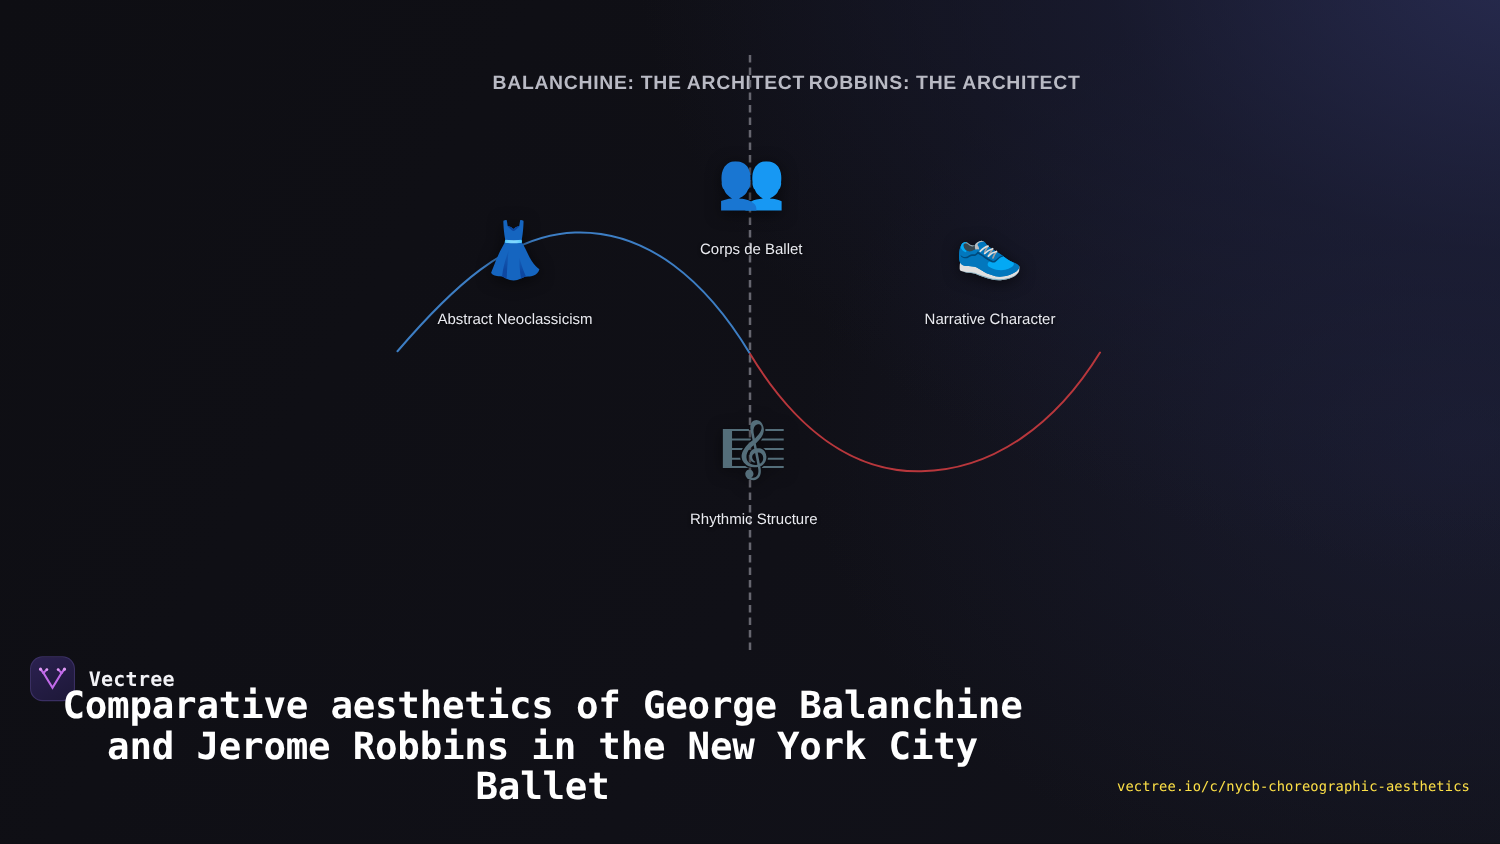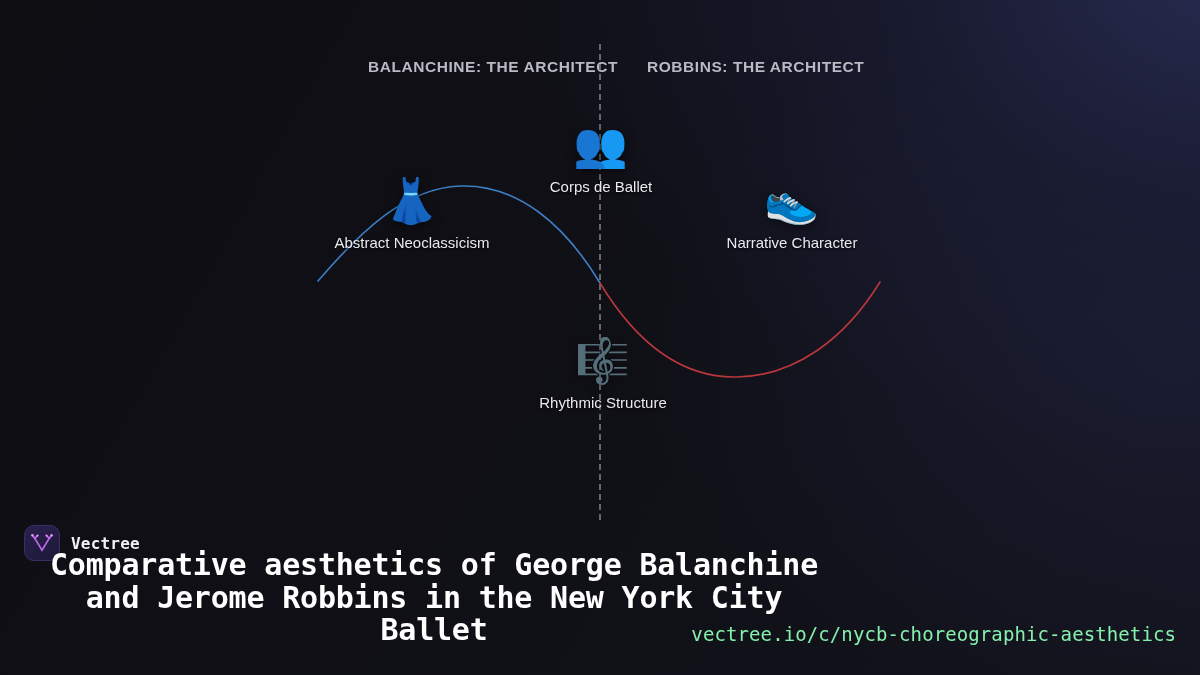--- a/index.html
+++ b/index.html
@@ -36,21 +36,21 @@
     height: 24px;
   }
   .axis-label {
     position: absolute;
     font-size: 15.5px;
     font-weight: bold;
     letter-spacing: 0.55px;
     color: #b9bac4;
     white-space: nowrap;
   }
-  .axis-label.left  { right: 582px; text-align: right; }
+  .axis-label.left  { right: 556px; text-align: right; }
   .axis-label.right { left: 647px; }
 
   
   #divider {
     position: absolute;
     left: 599px;
     top: 44px;
     width: 0;
     height: 476px;
     border-left: 2px dashed #6e6e77;
@@ -76,22 +76,22 @@
   }
   .node-icon {
     font-size: 44px;
     line-height: 50px;
     height: 50px;
     display: block;
     filter: drop-shadow(0 2px 6px rgba(0,0,0,0.55));
     user-select: none;
   }
   .node-label {
-    margin-top: 8px;
-    font-size: 15px;
+    margin-top: 22px;
+    font-size: 12px;
     color: #e9eaf0;
     white-space: nowrap;
     text-shadow: 0 1px 3px rgba(0,0,0,0.85);
   }
 
   
   #brand {
     position: absolute;
     left: 24px;
     top: 525px;
@@ -128,22 +128,22 @@
     line-height: 32.5px;
     color: #ffffff;
     letter-spacing: -0.2px;
     text-align: center;
   }
   #source-url {
     position: absolute;
     right: 24px;
     top: 623px;
     font-family: "DejaVu Sans Mono", monospace;
-    font-size: 19px;
-    color: #86efac;
+    font-size: 11px;
+    color: #fde047;
     letter-spacing: 0.1px;
   }
 </style>
 </head>
 <body>
 
 <div id="canvas">
 
   <div id="bg-glow"></div>
 

